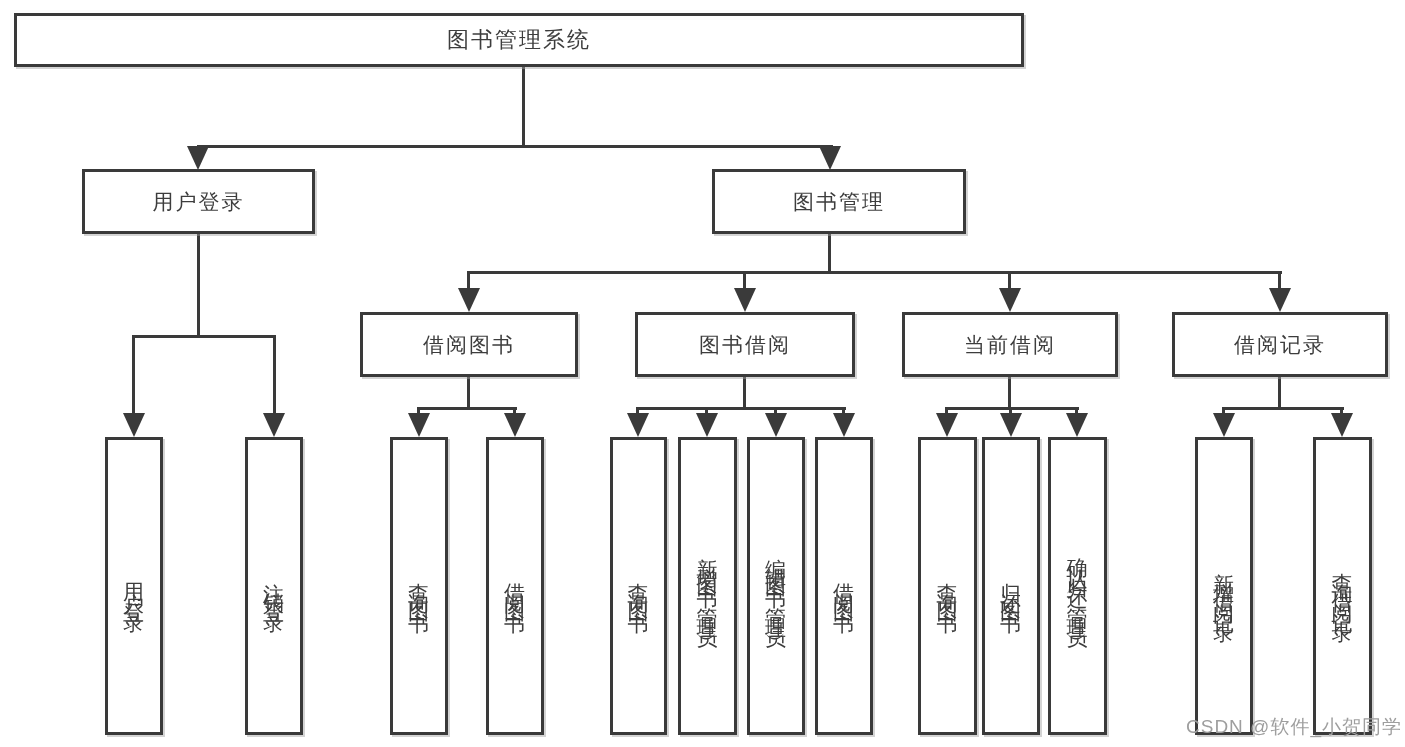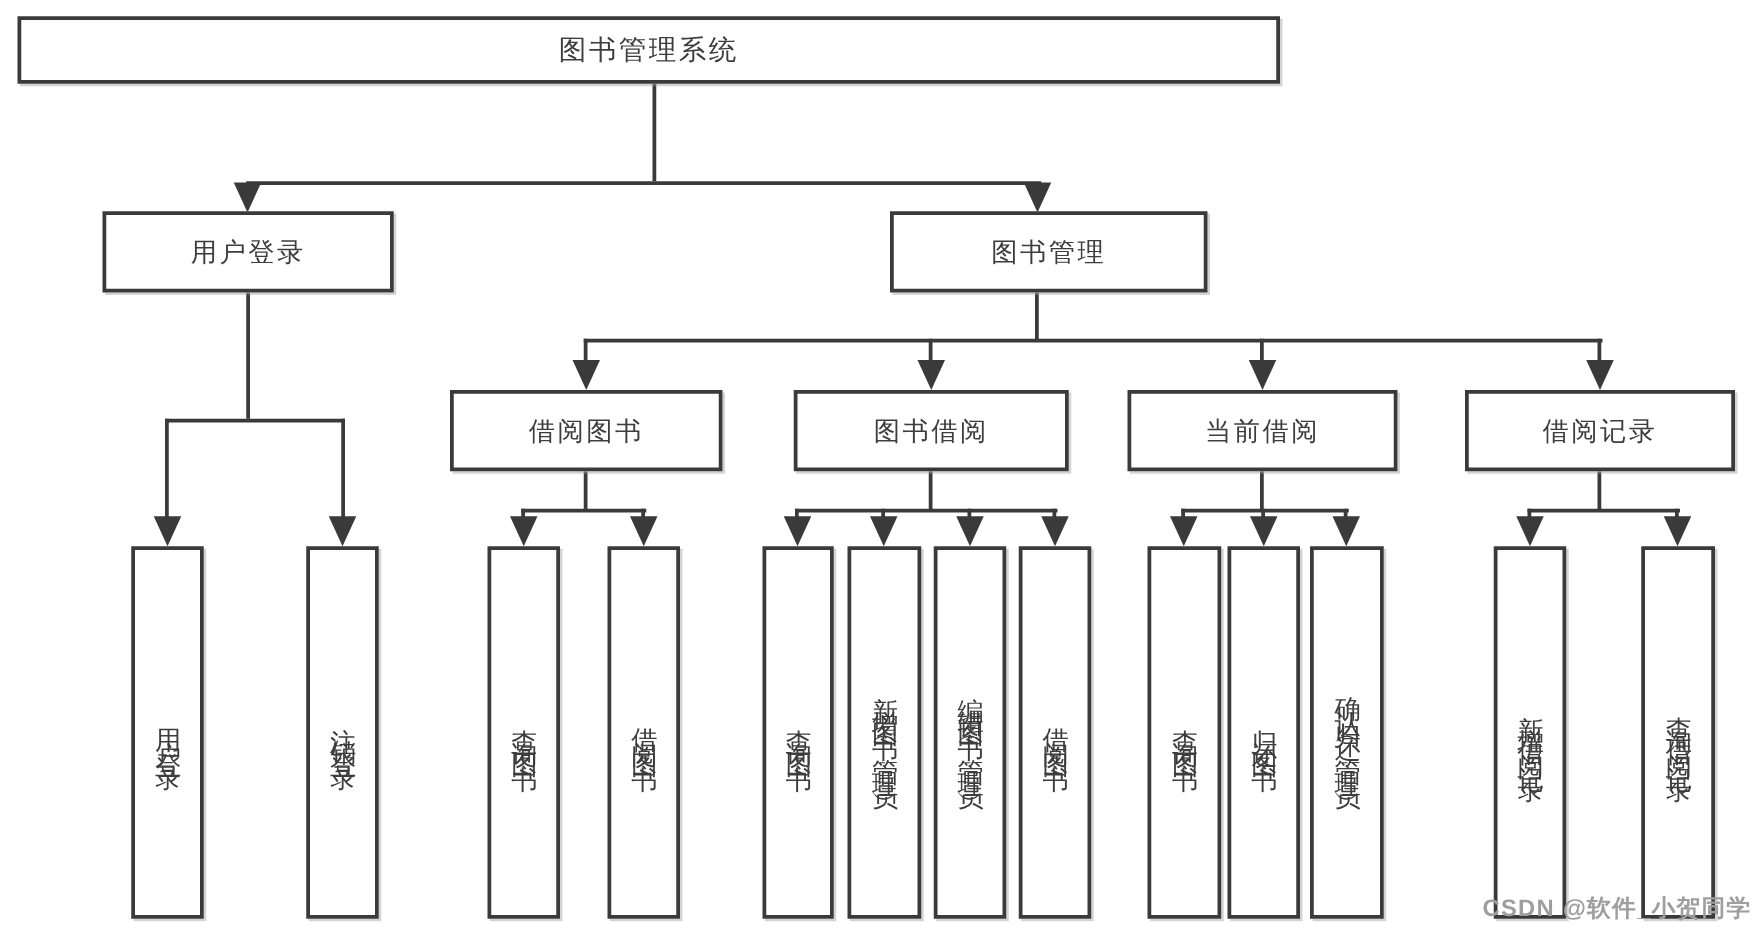--- a/index.html
+++ b/index.html
@@ -50,21 +50,20 @@
     z-index:1;
   }
   .watermark{
     position:absolute;
     left:1186px;top:714px;
     font-size:19px;
     letter-spacing:1px;
     color:#9e9e9e;
     z-index:5;
     white-space:nowrap;
-    font-weight:bold;
   }
 </style>
 </head>
 <body>
 
 <div class="canvas">
 
   <div class="box h root" style="left:14px;top:13px;width:1010px;height:54px">
     <span>图书管理系统</span>
   </div>

